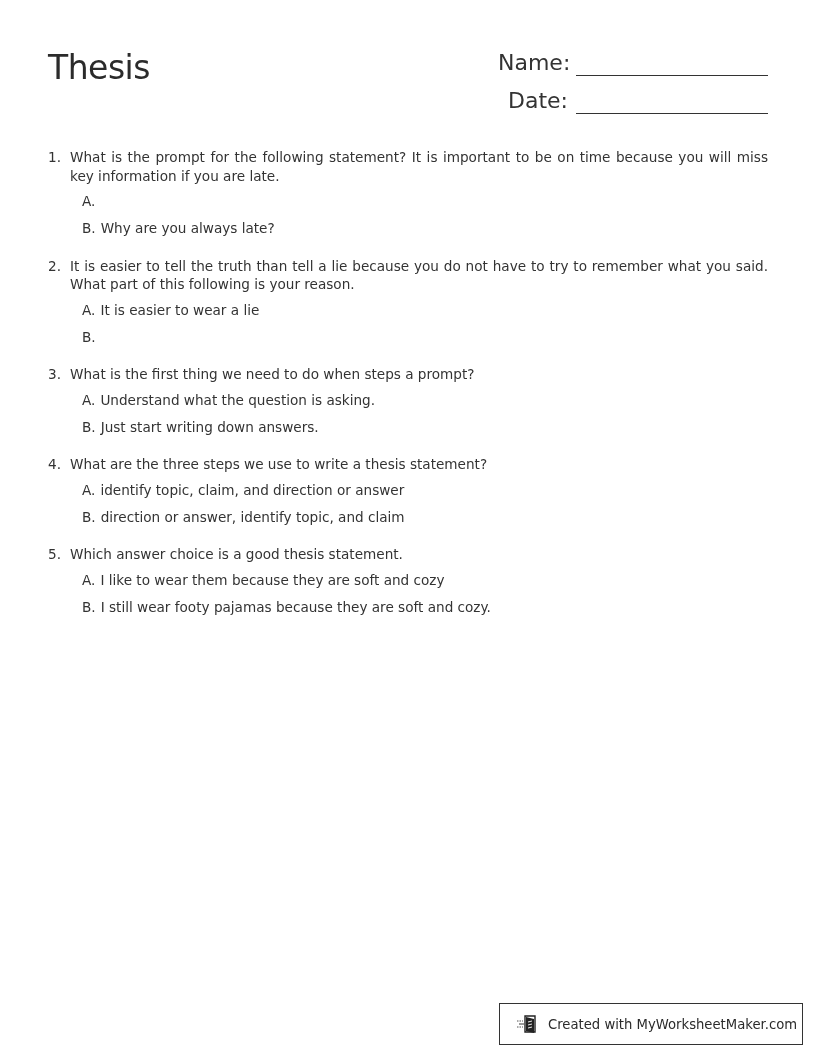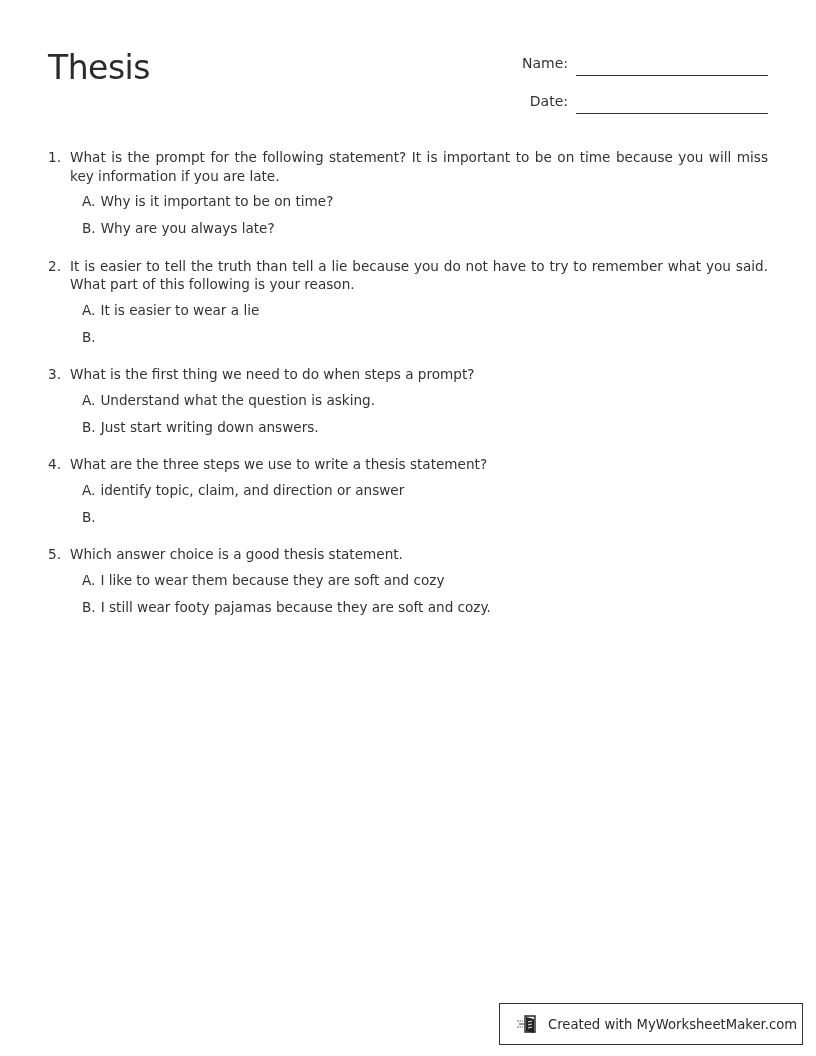--- a/index.html
+++ b/index.html
@@ -28,21 +28,21 @@
     }
     .field-row {
       position: absolute;
       right: 48px;
       display: flex;
       align-items: flex-end;
     }
     .field-row.name { top: 50px; }
     .field-row.date { top: 88px; }
     .field-label {
-      font-size: 14px;
+      font-size: 22px;
       color: #333;
       width: 70px;
       text-align: right;
       margin-right: 8px;
       line-height: 26px;
     }
     .field-line {
       width: 192px;
       height: 24px;
       border-bottom: 1.5px solid #333;
@@ -130,21 +130,20 @@
 
 <ol class="questions">
   <li class="question">
     <div class="q-text">
       <span class="q-num">1.</span>
       <span class="q-body">What is the prompt for the following statement? It is important to be on time because you will miss key information if you are late.</span>
     </div>
     <ul class="options">
       <li class="option">
           <span class="opt-letter">A.</span>
-          <span>Why is it important to be on time?</span>
         </li>
       <li class="option">
           <span class="opt-letter">B.</span>
           <span>Why are you always late?</span>
         </li>
     </ul>
   </li>
   <li class="question">
     <div class="q-text">
       <span class="q-num">2.</span>
@@ -181,20 +180,21 @@
       <span class="q-num">4.</span>
       <span class="q-body">What are the three steps we use to write a thesis statement?</span>
     </div>
     <ul class="options">
       <li class="option">
           <span class="opt-letter">A.</span>
           <span>identify topic, claim, and direction or answer</span>
         </li>
       <li class="option">
           <span class="opt-letter">B.</span>
+          <span>direction or answer, identify topic, and claim</span>
         </li>
     </ul>
   </li>
   <li class="question">
     <div class="q-text">
       <span class="q-num">5.</span>
       <span class="q-body">Which answer choice is a good thesis statement.</span>
     </div>
     <ul class="options">
       <li class="option">

